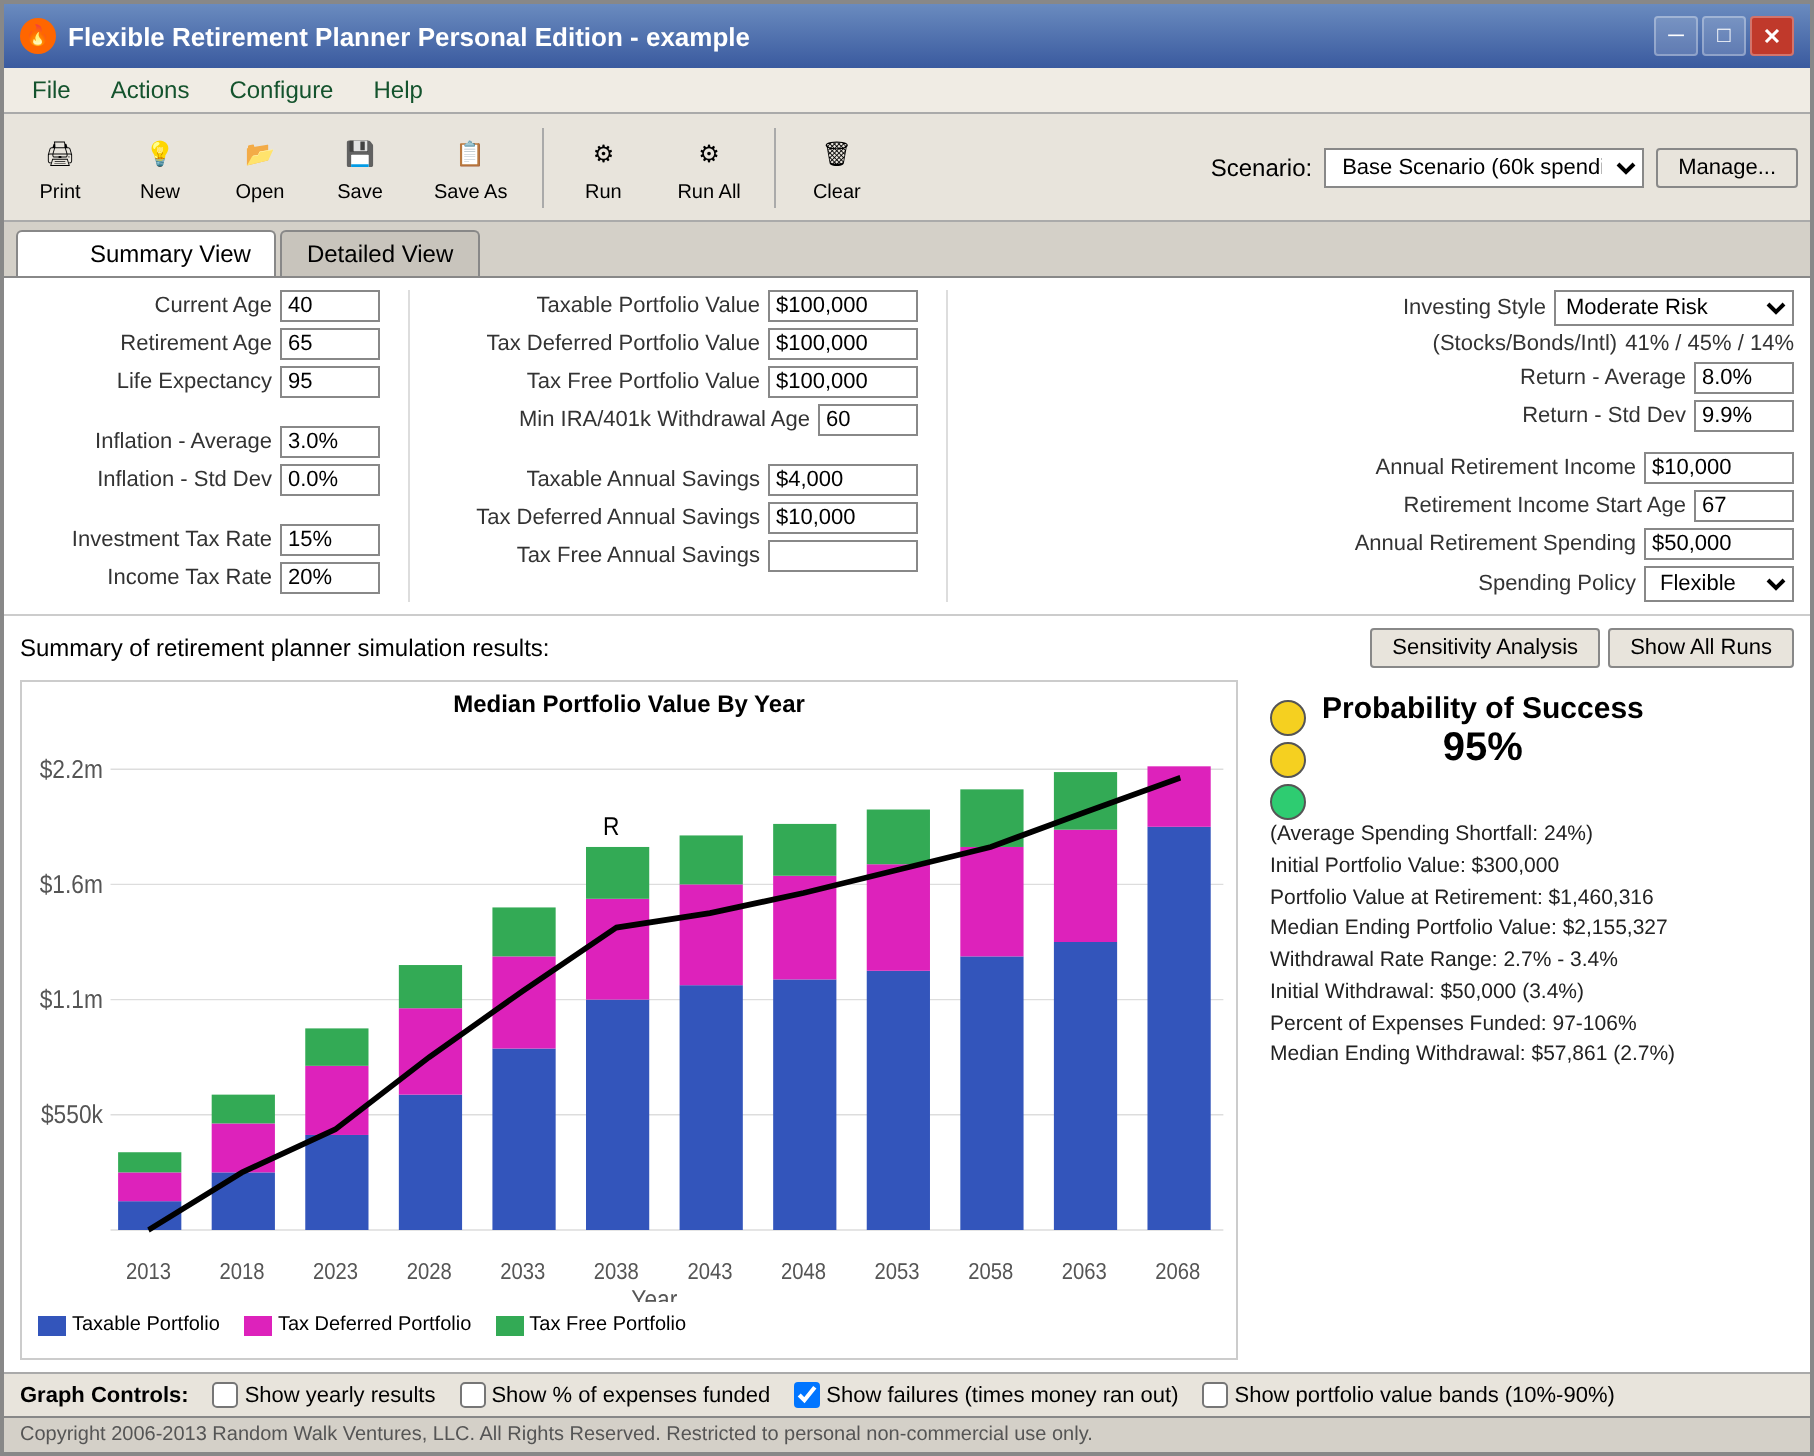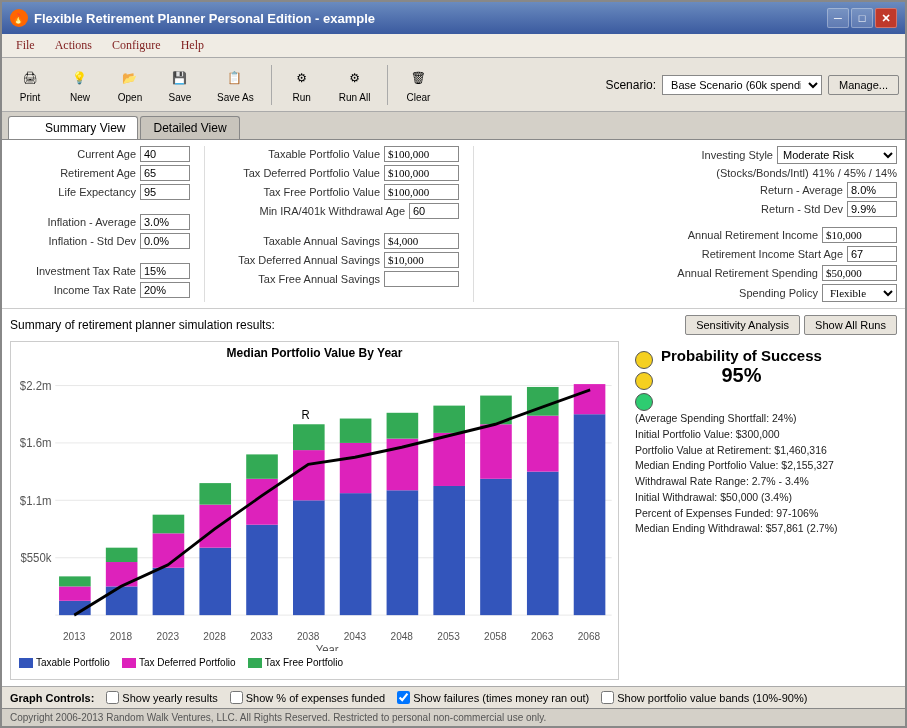--- a/index.html
+++ b/index.html
@@ -9,21 +9,21 @@
     .window { width: 907px; height: 728px; border: 2px solid #888; display: flex; flex-direction: column; background: #f0ece4; }
     .title-bar { background: linear-gradient(to bottom, #6a8bbf, #3a5a9f); color: white; padding: 5px 8px; display: flex; align-items: center; justify-content: space-between; height: 32px; }
     .title-bar-left { display: flex; align-items: center; gap: 6px; font-size: 13px; font-weight: bold; }
     .title-icon { width: 18px; height: 18px; background: #ff6600; border-radius: 50%; display: flex; align-items: center; justify-content: center; color: white; font-size: 10px; }
     .title-controls { display: flex; gap: 2px; }
     .title-btn { width: 22px; height: 20px; display: flex; align-items: center; justify-content: center; cursor: pointer; font-size: 11px; font-weight: bold; border: 1px solid rgba(255,255,255,0.3); border-radius: 2px; background: rgba(255,255,255,0.15); color: white; }
     .title-btn.close { background: #c0392b; }
     
     
     .menu-bar { background: #f0ece4; border-bottom: 1px solid #aaa; padding: 2px 6px; display: flex; gap: 4px; }
-    .menu-item { padding: 2px 8px; cursor: pointer; font-size: 12px; color: #7f1d1d; font-family: Liberation Serif, serif; }
+    .menu-item { padding: 2px 8px; cursor: pointer; font-size: 12px; color: #14532d; }
     
     
     .toolbar { background: #e8e4dc; border-bottom: 1px solid #aaa; padding: 4px 6px; display: flex; align-items: center; gap: 6px; }
     .toolbar-btn { display: flex; flex-direction: column; align-items: center; padding: 3px 8px; cursor: pointer; border: 1px solid transparent; border-radius: 2px; min-width: 44px; background: transparent; }
     .toolbar-btn .icon { width: 24px; height: 24px; display: flex; align-items: center; justify-content: center; }
     .toolbar-btn .label { font-size: 10px; margin-top: 2px; }
     .toolbar-sep { width: 1px; height: 40px; background: #aaa; margin: 0 2px; }
     .toolbar-right { margin-left: auto; display: flex; align-items: center; gap: 6px; }
     .scenario-label { font-size: 12px; }
     .scenario-select { padding: 2px 4px; font-size: 11px; background: white; border: 1px solid #888; width: 160px; }
@@ -43,21 +43,21 @@
     .form-buttons { display: flex; gap: 4px; }
     .form-btn { padding: 3px 10px; font-size: 11px; background: #e8e4dc; border: 1px solid #888; cursor: pointer; border-radius: 2px; }
     
     
     .inputs-grid { display: flex; gap: 10px; }
     .inputs-col { flex: 1; display: flex; flex-direction: column; gap: 3px; }
     .field-row { display: flex; align-items: center; justify-content: flex-end; gap: 4px; }
     .field-label { text-align: right; font-size: 11px; color: #333; }
     .field-input { font-size: 11px; background: white; border: 1px solid #888; padding: 1px 3px; }
     .field-input.narrow { width: 50px; }
-    .field-input.medium { width: 75px; font-family: Liberation Serif, serif; }
+    .field-input.medium { width: 75px; }
     .investing-select { font-size: 11px; border: 1px solid #888; padding: 1px; width: 120px; background: white; }
     
     
     .results-section { background: white; padding: 6px 8px; flex: 1; display: flex; flex-direction: column; overflow: hidden; }
     .results-header { display: flex; align-items: center; justify-content: space-between; margin-bottom: 6px; }
     .results-buttons { display: flex; gap: 4px; }
     
     
     .results-body { display: flex; gap: 8px; flex: 1; overflow: hidden; }
     .chart-area { flex: 1; border: 1px solid #ccc; background: white; position: relative; overflow: hidden; }

